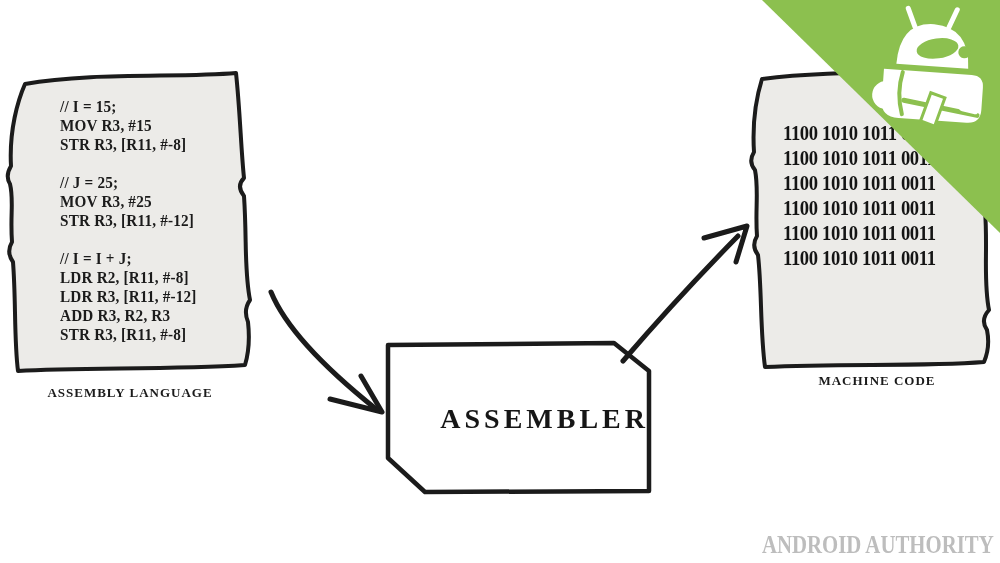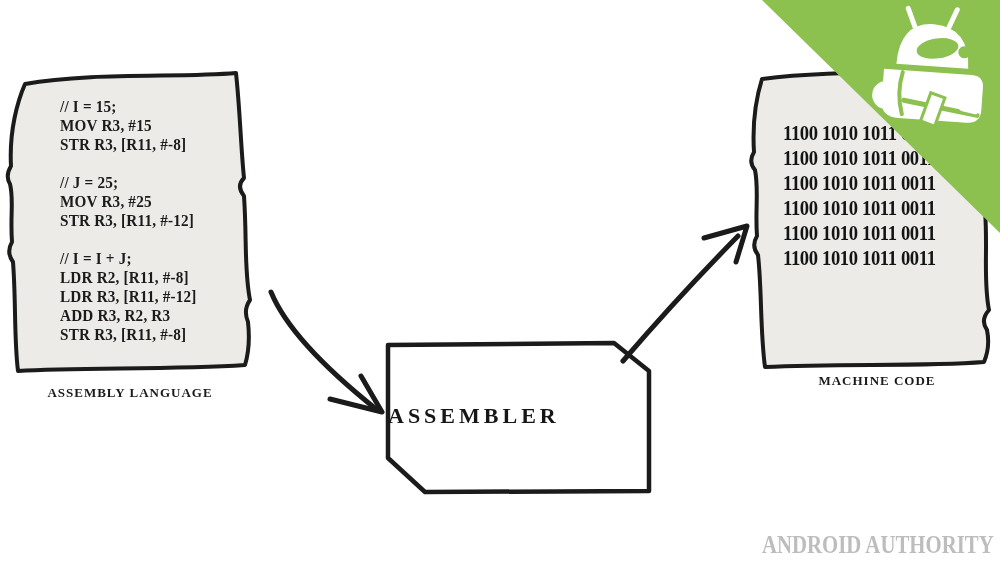--- a/index.html
+++ b/index.html
@@ -32,22 +32,22 @@
   .code-right .cl{min-height:25px;}
 
   .caption{
     position:absolute;color:#1b1b1b;font-weight:700;font-size:13px;
     letter-spacing:1px;text-align:center;white-space:nowrap;
   }
   .caption-left{left:30px;top:385px;width:200px;}
   .caption-right{left:777px;top:373px;width:200px;}
 
   .assembler-label{
-    position:absolute;left:388px;top:403px;width:261px;text-align:left;
-    color:#161616;font-weight:700;font-size:22px;letter-spacing:4px;
+    position:absolute;left:388px;top:403px;width:261px;text-align:right;
+    color:#161616;font-weight:700;font-size:28px;letter-spacing:4px;
     white-space:nowrap;
   }
 
   .watermark{
     position:absolute;right:6px;top:530px;
     color:#bdbdbd;font-weight:700;font-size:26px;letter-spacing:0px;
     transform:scaleX(0.8);transform-origin:right top;white-space:nowrap;
   }
 </style>
 </head>

